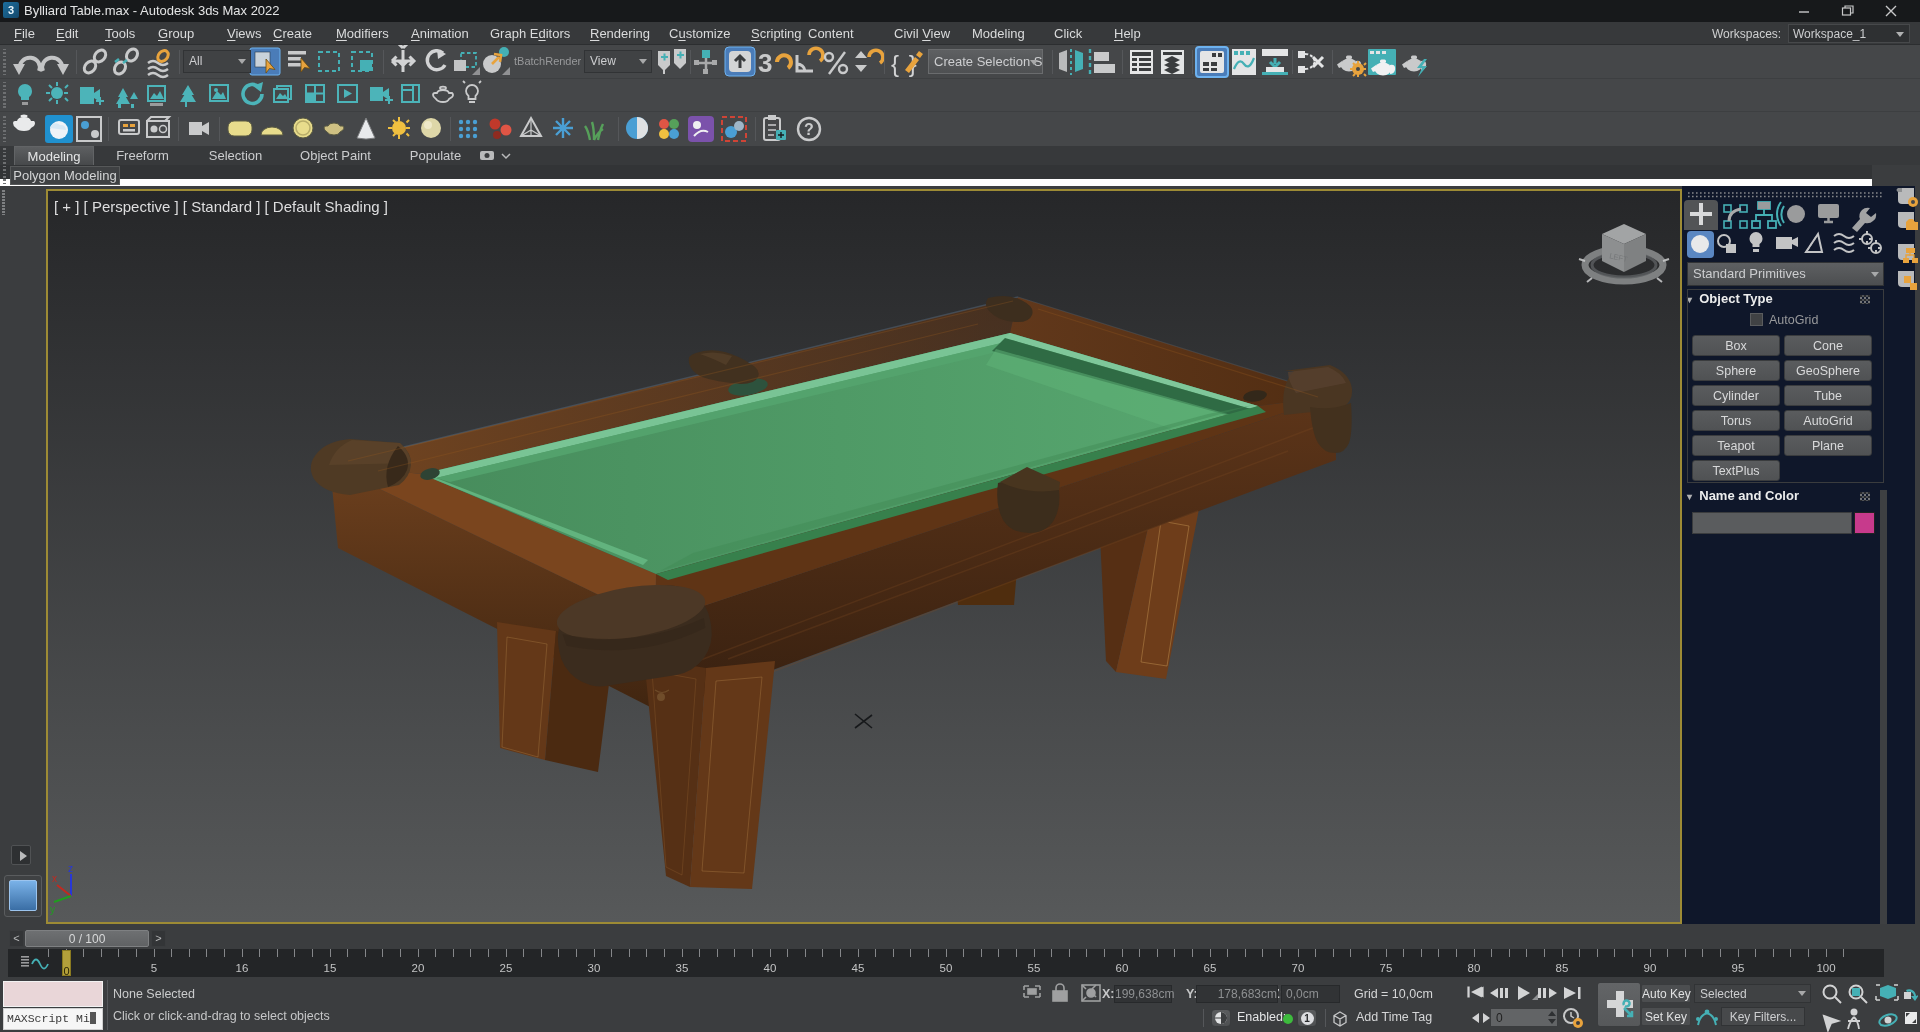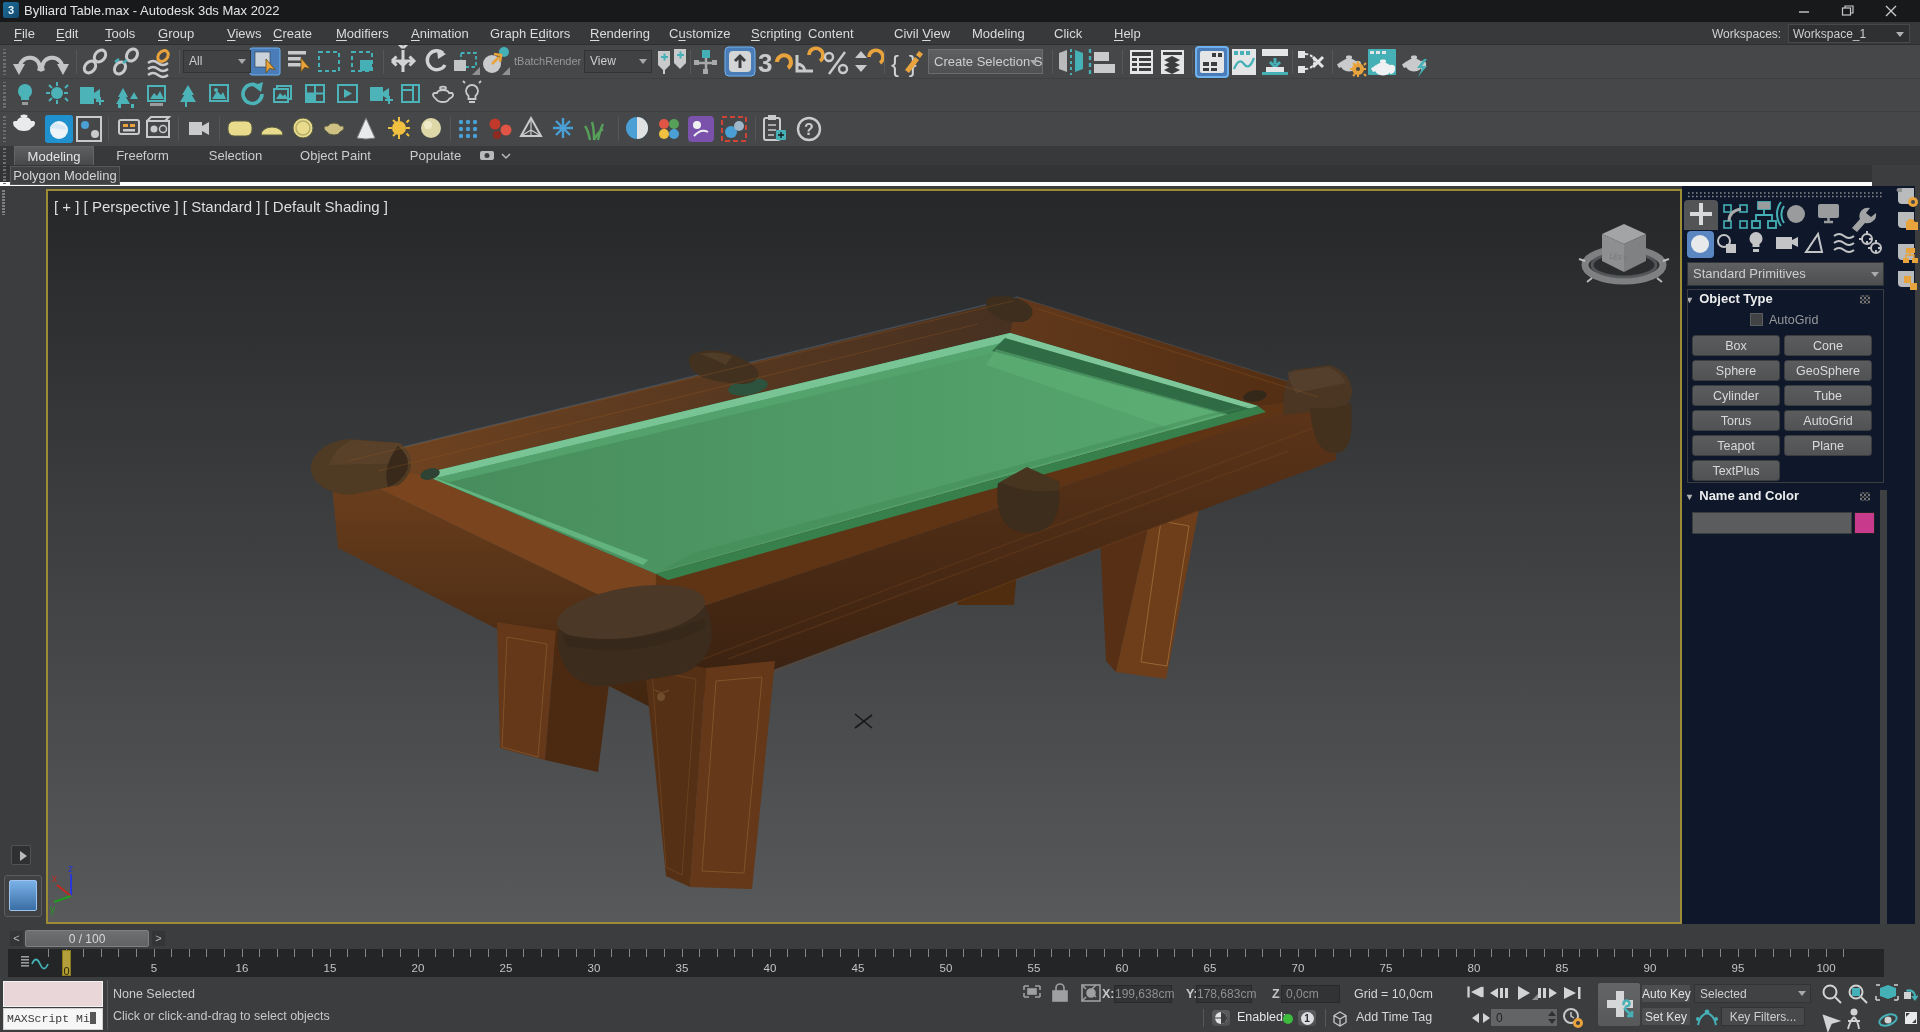--- a/index.html
+++ b/index.html
@@ -22,21 +22,21 @@
 #tb1 { left:0; top:45px; width:1920px; height:34px; background:#454749; border-bottom:1px solid #3d3f41; }
 #tb2 { left:0; top:79px; width:1920px; height:33px; background:#454749; border-bottom:1px solid #3d3f41; }
 #tb3 { left:0; top:112px; width:1920px; height:34px; background:#454749; }
 .sep { position:absolute; top:5px; width:1px; height:24px; background:#38393b; border-right:1px solid #55575a; }
 .ddbox { position:absolute; background:#404244; border:1px solid #313335; color:#cdced0; font-size:12px; padding:3px 5px; white-space:nowrap; overflow:hidden; }
 .ddbox .arr { position:absolute; right:4px; top:8px; border:4px solid transparent; border-top:5px solid #a8a9aa; }
 
 #ribbontabs { left:0; top:146px; width:1920px; height:19px; background:#37393b; }
 .rtab { position:absolute; top:0; height:19px; font-size:13px; color:#cbccce; text-align:center; line-height:19px; }
 #rtab-active { left:14px; width:80px; background:linear-gradient(#5d5f61,#47494b); border:1px solid #626466; border-bottom:none; color:#e4e5e6; }
-#polybar { left:0; top:165px; width:1872px; height:21px; background:#323436; border-bottom:4px solid #ffffff; }
+#polybar { left:0; top:165px; width:1872px; height:21px; background:#323436; border-bottom:7px solid #ffffff; }
 #polybtn { position:absolute; left:10px; top:1px; width:110px; height:19px; background:#3f4143; border:1px solid #565859; color:#d3d4d5; font-size:13px; text-align:center; line-height:18px; }
 
 #leftstrip { left:0; top:186px; width:47px; height:738px; background:#3b3d3f; }
 
 #viewport { left:46px; top:189px; width:1636px; height:735px; border:2px solid #9d8b35; background:linear-gradient(#262729,#57595a); }
 #vplabel { position:absolute; left:6px; top:7px; font-size:15px; color:#dededf; }
 
 #cmdpanel { left:1682px; top:186px; width:233px; height:738px; background:#0f172a; }
 .rollhead { position:absolute; left:5px; width:200px; height:21px; color:#eceded; font-size:13px; font-weight:bold; }
 .cpbtn { position:absolute; width:88px; height:21px; background:linear-gradient(#5a5c5e,#505254); border:1px solid #3a3c3e; border-radius:3px; color:#d8d9da; font-size:12.5px; text-align:center; line-height:20px; }
@@ -723,21 +723,21 @@
         <rect x="66" y="7" width="18" height="16" fill="none"></rect>
         <circle cx="75" cy="15" r="4" fill="#9fa0a1"></circle>
         <path d="M66,7 l4,4 m10,-4 l-4,4 m4,8 l-4,-4 m-10,8 l4,-4"></path>
       </g>
       <text x="86" y="20" font-size="12.5" font-weight="bold" fill="#c6c7c8">X:</text>
       <text x="170" y="20" font-size="12.5" font-weight="bold" fill="#c6c7c8">Y:</text>
       <text x="256" y="20" font-size="12.5" font-weight="bold" fill="#c6c7c8">Z:</text>
       <text x="338" y="20" font-size="12.5" fill="#d5d6d7">Grid = 10,0cm</text>
     </svg>
     <div class="stfield" style="left:1114px;top:7px;width:58px;">199,638cm</div>
-    <div class="stfield" style="left:1196px;top:7px;width:56px;">178,683cm</div>
+    <div class="stfield" style="left:1196px;top:7px;width:82px;text-align:right;">178,683cm</div>
     <div class="stfield" style="left:1281px;top:7px;width:59px;text-align:left;padding-left:4px;">0,0cm</div>
     <div class="vsep" style="left:1203px;top:31px;height:18px;"></div>
     <div class="stbtn" style="left:1211px;top:31px;width:20px;height:18px;border-radius:4px;"><svg width="14" height="14" style="margin-top:1px;">
           <circle cx="7" cy="7" r="6" fill="#e2e3e4"></circle>
           <path d="M7,1 a6,6 0 0 1 0,12 z" fill="#3c3e40"></path>
           <path d="M1,7 h12" stroke="#3c3e40" stroke-width="1"></path>
         </svg></div>
     <div class="stlabel" style="left:1237px;top:32px;color:#e4e5e6;">Enabled:</div>
     <div style="position:absolute;left:1283px;top:36px;width:10px;height:10px;border-radius:50%;background:#3dbb3d;"></div>
     <div class="stbtn" style="left:1297px;top:31px;width:20px;height:18px;border-radius:4px;">

